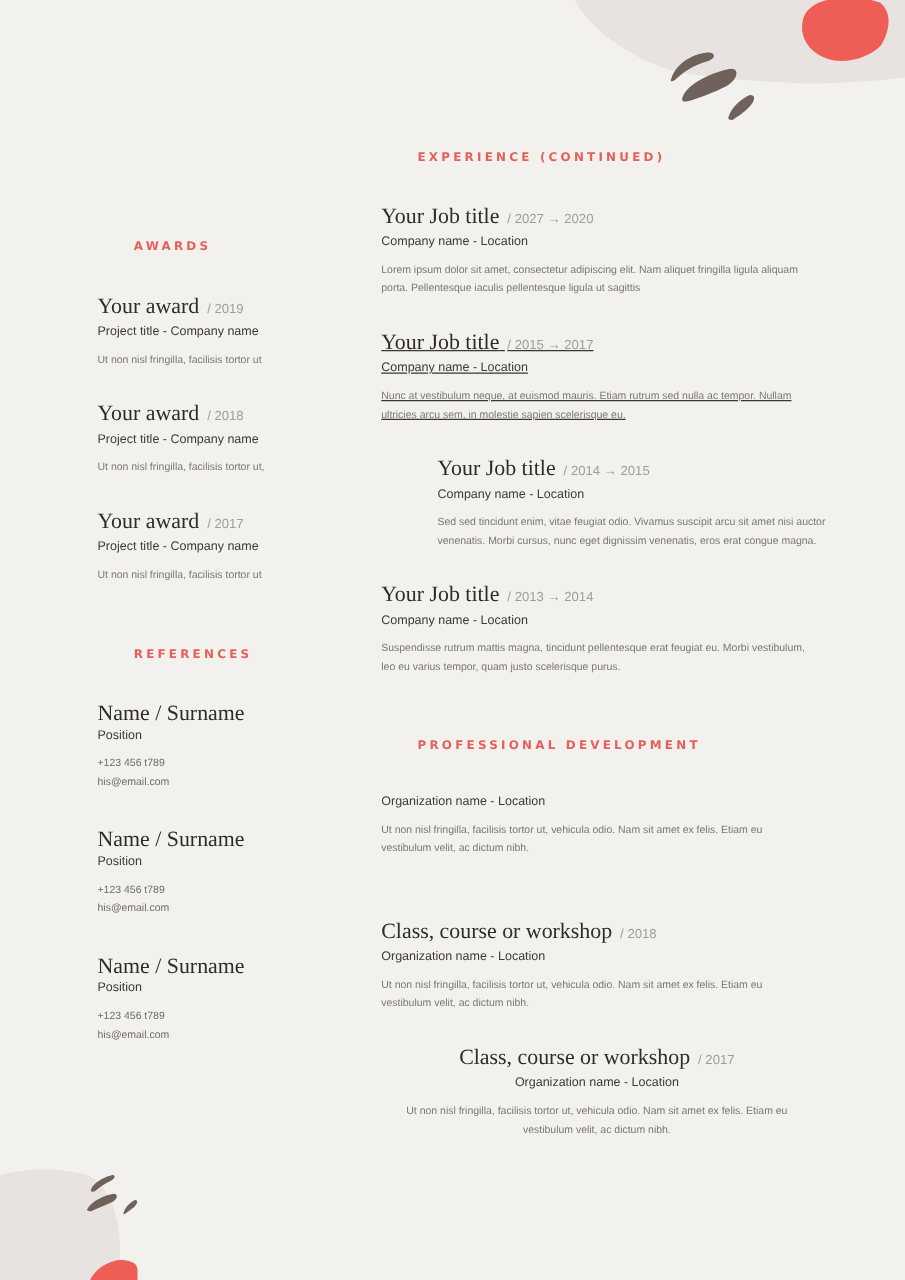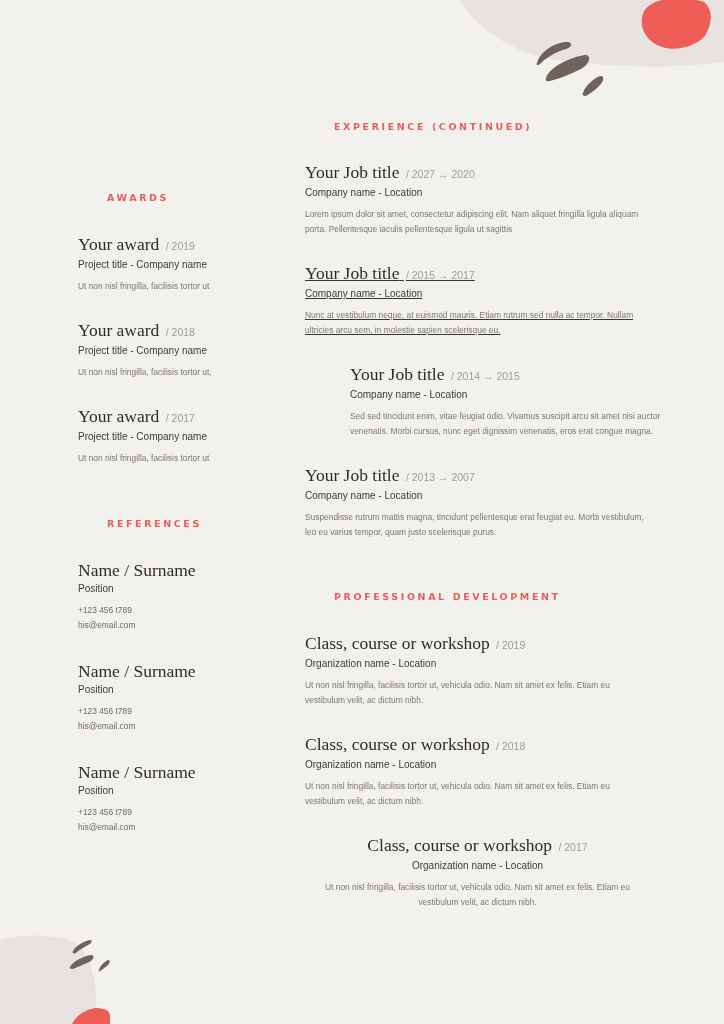--- a/index.html
+++ b/index.html
@@ -147,29 +147,28 @@
     <div class="entry-desc">Nunc at vestibulum neque, at euismod mauris. Etiam rutrum sed nulla ac tempor. Nullam ultricies arcu sem, in molestie sapien scelerisque eu.</div>
   </div>
 
   <div class="entry" style="left:305px;top:364px;margin-left:45px;">
     <div class="entry-title"><span>Your Job title</span> <span class="meta">/ 2014 → 2015</span></div>
     <div class="entry-sub">Company name  -  Location</div>
     <div class="entry-desc">Sed sed tincidunt enim, vitae feugiat odio. Vivamus suscipit arcu sit amet nisi auctor venenatis. Morbi cursus, nunc eget dignissim venenatis, eros erat congue magna.</div>
   </div>
 
   <div class="entry" style="left:305px;top:465px;">
-    <div class="entry-title"><span>Your Job title</span> <span class="meta">/ 2013 → 2007</span></div>
+    <div class="entry-title"><span>Your Job title</span> <span class="meta">/ 2013 → 2014</span></div>
     <div class="entry-sub">Company name  -  Location</div>
     <div class="entry-desc">Suspendisse rutrum mattis magna, tincidunt pellentesque erat feugiat eu. Morbi vestibulum, leo eu varius tempor, quam justo scelerisque purus.</div>
   </div>
 
   <div class="section-title" style="left:305px;top:591px;">Professional Development</div>
 
   <div class="entry" style="left:305px;top:633px;">
-    <div class="entry-title"><span>Class, course or workshop</span> <span class="meta">/ 2019</span></div>
     <div class="entry-sub">Organization name  -  Location</div>
     <div class="entry-desc">Ut non nisl fringilla, facilisis tortor ut, vehicula odio. Nam sit amet ex felis. Etiam eu vestibulum velit, ac dictum nibh.</div>
   </div>
 
   <div class="entry" style="left:305px;top:734px;">
     <div class="entry-title"><span>Class, course or workshop</span> <span class="meta">/ 2018</span></div>
     <div class="entry-sub">Organization name  -  Location</div>
     <div class="entry-desc">Ut non nisl fringilla, facilisis tortor ut, vehicula odio. Nam sit amet ex felis. Etiam eu vestibulum velit, ac dictum nibh.</div>
   </div>
 

